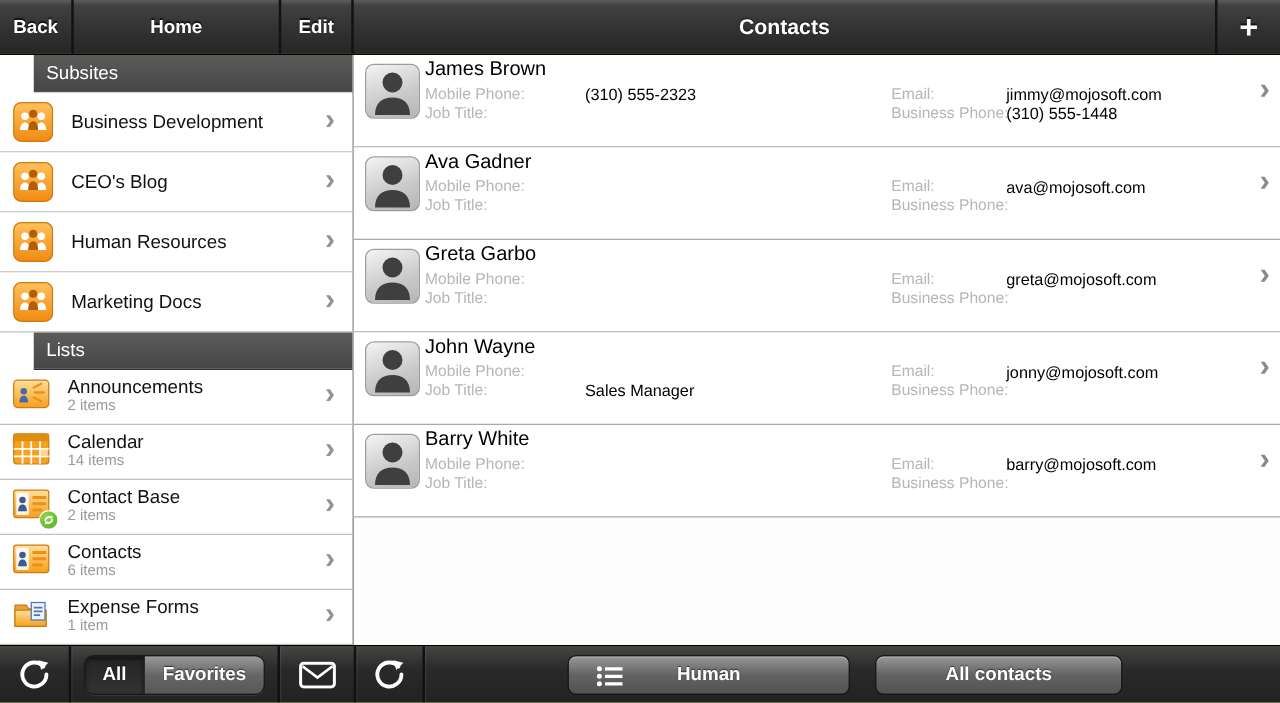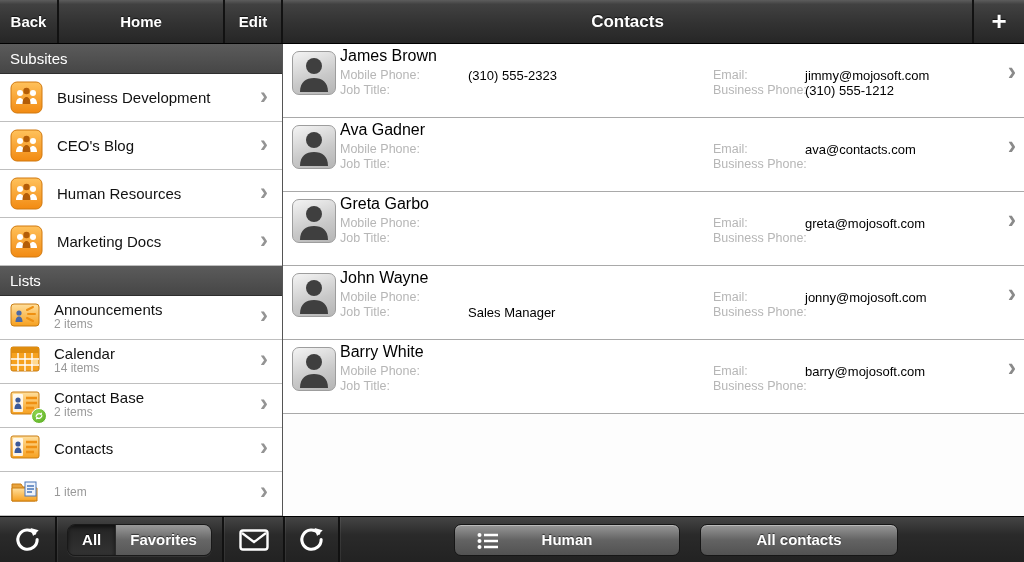--- a/index.html
+++ b/index.html
@@ -16,21 +16,21 @@
   .tb-edit { width:56px; }
   .tb-right { flex:1; display:flex; position:relative; }
   .tb-title { flex:1; display:flex; align-items:center; justify-content:center; color:#fff; font-weight:bold; font-size:17px; text-shadow:0 -1px 1px rgba(0,0,0,.7); }
   .tb-plus { width:52px; flex:0 0 52px; border-left:2px solid #121212; display:flex; align-items:center; justify-content:center; color:#fff; font-size:26px; font-weight:bold; text-shadow:0 -1px 1px rgba(0,0,0,.7); cursor:pointer; }
 
   
   .main { flex:1; display:flex; min-height:0; }
 
   
   .sidebar { width:283px; flex:0 0 283px; background:#fff; border-right:1px solid #555; overflow:hidden; }
-  .sec-header { height:30px; background:linear-gradient(180deg,#5b5b5b,#464646); color:#fff; font-size:15px; display:flex; align-items:center; padding:0 10px; border-bottom:1px solid #2e2e2e; }
+  .sec-header { height:30px; background:linear-gradient(180deg,#5b5b5b,#464646); color:#fff; font-size:15px; display:flex; align-items:center; padding:0 10px; border-bottom:1px solid #2e2e2e;margin-left:27px; }
   .s-item { height:48px; display:flex; align-items:center; padding:0 8px 0 10px; border-bottom:1px solid #bfbfbf; background:#fff; cursor:pointer; }
   .s-item .s-icon { width:33px; height:33px; margin-right:14px; flex:0 0 33px; position:relative; }
   .s-label { flex:1; font-size:15px; color:#111; }
   .chev { color:#949494; font-size:24px; font-weight:bold; line-height:1; padding:0 6px 4px 0; }
   .l-item { height:44px; display:flex; align-items:center; padding:0 8px 2px 10px; border-bottom:1px solid #bfbfbf; background:#fff; cursor:pointer; }
   .l-item .l-icon { width:32px; height:30px; margin-right:12px; flex:0 0 32px; position:relative; }
   .l-text { flex:1; line-height:1.15; }
   .l-title { font-size:15px; color:#111; display:block; }
   .l-count { font-size:12px; color:#999; display:block; }
   .sync-badge { position:absolute; right:-5px; bottom:-4px; width:16px; height:16px; border-radius:50%; background:radial-gradient(circle at 35% 30%,#8fd44f,#57ad21); border:1px solid #fff; display:flex; align-items:center; justify-content:center; }
@@ -222,33 +222,35 @@
           <svg width="30" height="26" viewBox="0 0 30 26">
               <rect x="1" y="2" width="28" height="22" rx="2" fill="url(#og2)" stroke="#c97d12"></rect>
               <rect x="3" y="4" width="10" height="18" rx="1" fill="#fff" opacity=".85"></rect>
               <circle cx="8" cy="10" r="2.6" fill="#3c5a9a"></circle>
               <path d="M4.5 19c0-4 1.7-5.5 3.5-5.5s3.5 1.5 3.5 5.5z" fill="#3c5a9a"></path>
               <path d="M16 8h11M16 13h11M16 18h8" stroke="#ef9012" stroke-width="2.4" fill="none"></path>
             </svg>
         </span>
         <span class="l-text">
           <span class="l-title">Contacts</span>
+          <span class="l-count">6 items</span>
         </span>
         <span class="chev">›</span>
       </div>
       <div class="l-item">
         <span class="l-icon">
           <svg width="30" height="26" viewBox="0 0 30 26">
               <path d="M2 6h9l2 3h12v14H2z" fill="#e8a33d" stroke="#c97d12"></path>
               <path d="M2 10h25v13H2z" fill="url(#og2)" stroke="#c97d12"></path>
               <rect x="15" y="4" width="11" height="14" fill="#eef3fb" stroke="#4a77b8"></rect>
               <path d="M17 8h7M17 11h7M17 14h5" stroke="#4a77b8" stroke-width="1.4"></path>
             </svg>
         </span>
         <span class="l-text">
+          <span class="l-title">Expense Forms</span>
           <span class="l-count">1 item</span>
         </span>
         <span class="chev">›</span>
       </div>
     </div>
 
     <div class="content">
 
       <div class="c-row">
         <span class="avatar"><svg width="42" height="42" viewBox="0 0 42 42">
@@ -256,36 +258,36 @@
               <path d="M7 40c0-10 6-14 14-14s14 4 14 14z" fill="#3f3f3f"></path>
             </svg></span>
         <span class="c-name">James Brown</span>
         <span class="fl p-mlab">Mobile Phone:</span>
         <span class="fv p-mval">(310) 555-2323</span>
         <span class="fl p-jlab">Job Title:</span>
         <span class="fv p-jval"></span>
         <span class="fl p-elab">Email:</span>
         <span class="fv p-eval">jimmy@mojosoft.com</span>
         <span class="fl p-blab">Business Phone:</span>
-        <span class="fv p-bval">(310) 555-1212</span>
+        <span class="fv p-bval">(310) 555-1448</span>
         <span class="c-chev">›</span>
       </div>
 
       <div class="c-row">
         <span class="avatar"><svg width="42" height="42" viewBox="0 0 42 42">
               <circle cx="21" cy="14" r="8" fill="#3f3f3f"></circle>
               <path d="M7 40c0-10 6-14 14-14s14 4 14 14z" fill="#3f3f3f"></path>
             </svg></span>
         <span class="c-name">Ava Gadner</span>
         <span class="fl p-mlab">Mobile Phone:</span>
         <span class="fv p-mval"></span>
         <span class="fl p-jlab">Job Title:</span>
         <span class="fv p-jval"></span>
         <span class="fl p-elab">Email:</span>
-        <span class="fv p-eval">ava@contacts.com</span>
+        <span class="fv p-eval">ava@mojosoft.com</span>
         <span class="fl p-blab">Business Phone:</span>
         <span class="fv p-bval"></span>
         <span class="c-chev">›</span>
       </div>
 
       <div class="c-row">
         <span class="avatar"><svg width="42" height="42" viewBox="0 0 42 42">
               <circle cx="21" cy="14" r="8" fill="#3f3f3f"></circle>
               <path d="M7 40c0-10 6-14 14-14s14 4 14 14z" fill="#3f3f3f"></path>
             </svg></span>

